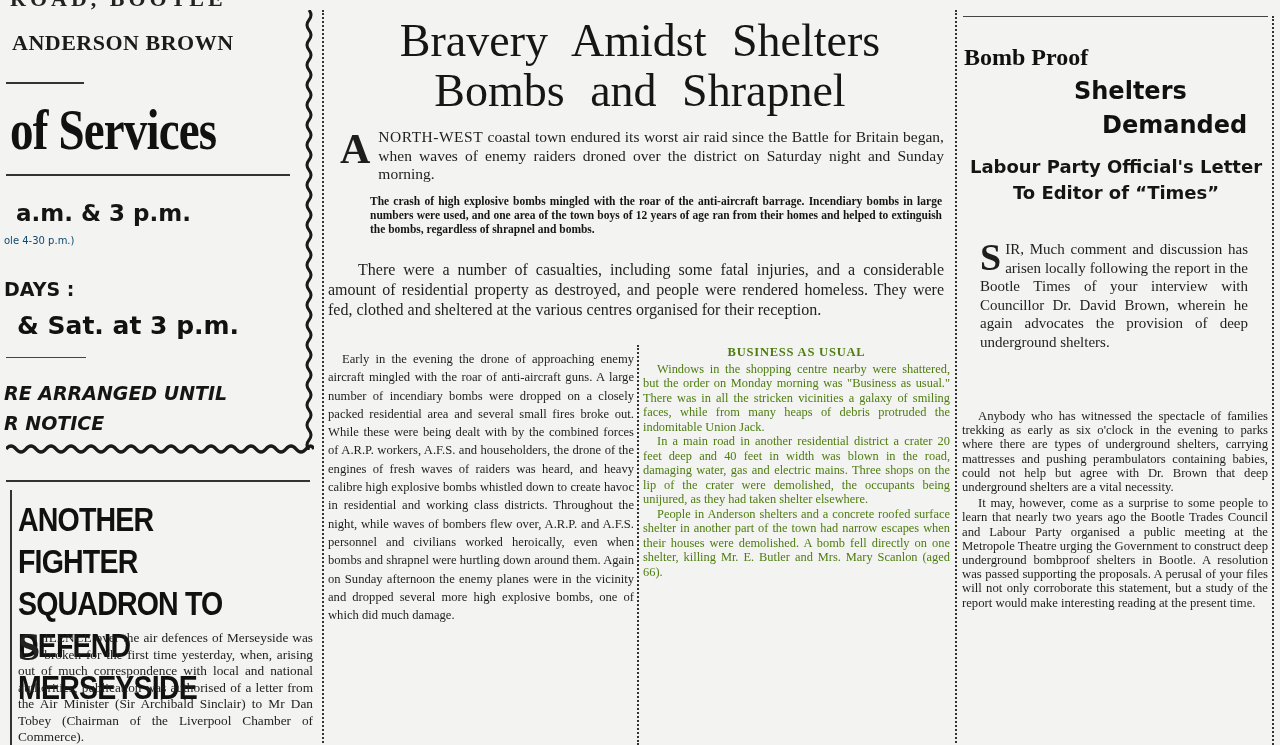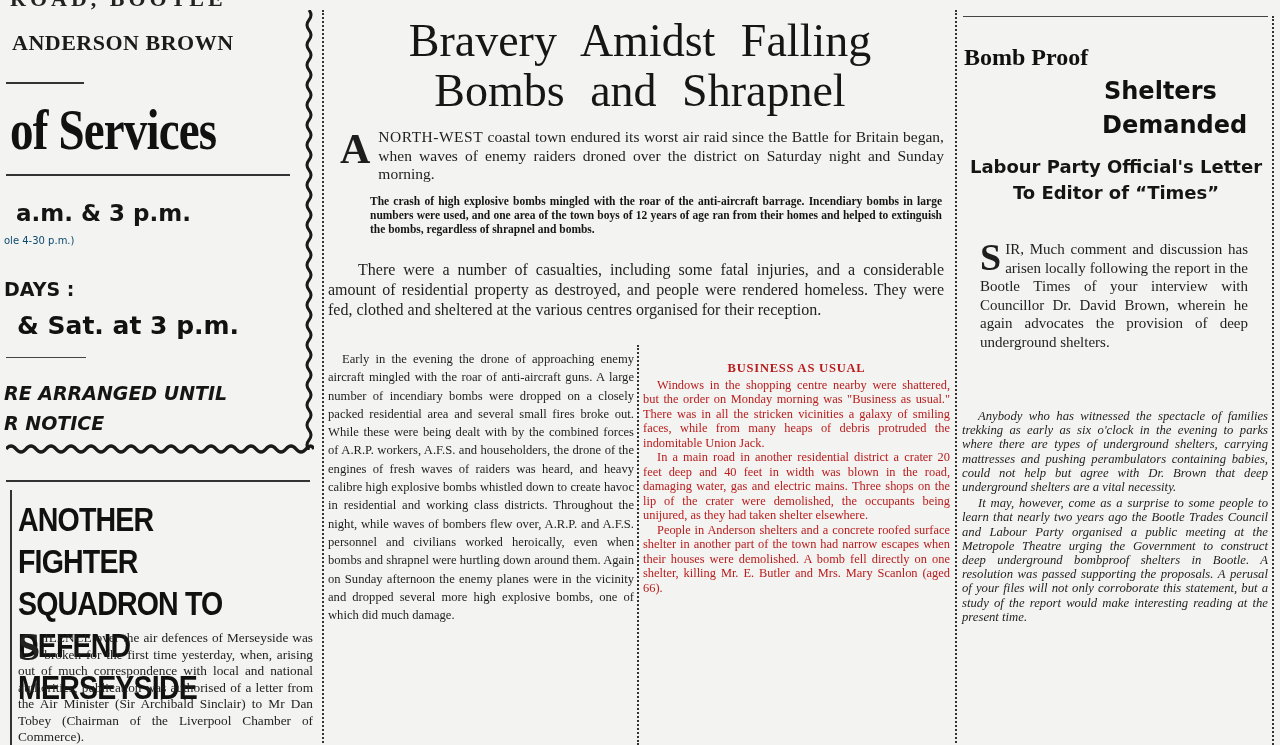--- a/index.html
+++ b/index.html
@@ -39,37 +39,37 @@
   .center-frame-l { left: 322px; top: 10px; height: 740px; }
   .center-frame-r { left: 955px; top: 10px; height: 740px; }
   .c-head { left: 330px; top: 16px; width: 620px; text-align: center; font-family: "Liberation Serif", serif; font-size: 46px; line-height: 50px; color: #161616; word-spacing: 14px; }
   .c-lead { left: 340px; top: 128px; width: 604px; font-size: 15.5px; line-height: 18.5px; text-align: justify; color: #1d1d1d; }
   .c-lead .cap { float: left; font-size: 42px; line-height: 34px; font-weight: bold; margin: 4px 8px 0 0; }
   .c-lead .caps { font-variant: small-caps; letter-spacing: 0.5px; }
   .c-bold { left: 370px; top: 194px; width: 572px; font-size: 11.5px; line-height: 14px; font-weight: bold; text-align: justify; color: #151515; font-family: Liberation Serif, serif; }
   .c-para { left: 328px; top: 260px; width: 616px; font-size: 16px; line-height: 20px; text-align: justify; text-indent: 30px; color: #1e1e1e; }
   .c-col-div { left: 637px; top: 345px; height: 400px; }
   .c-colA { left: 328px; top: 350px; width: 306px; font-size: 12.6px; line-height: 18.3px; text-align: justify; text-indent: 14px; color: #1e1e1e; }
-  .c-colB { left: 643px; top: 361px; width: 307px; font-size: 12.4px; line-height: 14.5px; text-align: justify; color: #b91c1c; }
+  .c-colB { left: 643px; top: 345px; width: 307px; font-size: 12.4px; line-height: 14.5px; text-align: justify; color: #4d7c0f; }
   .c-colB .subhead { text-align: center; font-weight: bold; font-size: 12.5px; letter-spacing: 0.8px; margin-bottom: 2px; }
   .c-colB p { margin: 0; text-indent: 14px; }
   .c-colB p.boldp { font-weight: bold; margin-top: 5px; padding-left: 0; text-indent: 14px; }
 
   
   .r-frame-top { left: 963px; top: 16px; width: 305px; border-top: 1.5px solid #444; }
   .r-frame-r { left: 1272px; top: 16px; height: 740px; }
   .r-h1 { font-family: "DejaVu Sans", sans-serif; font-weight: bold; color: #111; font-size: 24px; line-height: 35px; }
   .r-h1a { left: 964px; top: 40px; font-family: Liberation Serif, serif; }
-  .r-h1b { left: 1104px; top: 74px; }
+  .r-h1b { left: 1074px; top: 74px; }
   .r-h1c { left: 1102px; top: 108px; }
   .r-sub { left: 966px; top: 154px; width: 300px; text-align: center; font-family: "DejaVu Sans", sans-serif; font-weight: bold; font-size: 18px; line-height: 26px; color: #151515; }
   .r-body1 { left: 980px; top: 240px; width: 268px; font-size: 15px; line-height: 18.5px; text-align: justify; color: #1e1e1e; }
   .r-body1 .cap { float: left; font-size: 38px; line-height: 30px; font-weight: bold; margin: 2px 4px 0 0; }
   .r-body2 { left: 962px; top: 409px; width: 306px; font-size: 12.7px; line-height: 14.2px; text-align: justify; color: #1e1e1e; }
-  .r-body2 p { margin: 0 0 2px 0; text-indent: 16px; font-style: italic; }
+  .r-body2 p { margin: 0 0 2px 0; text-indent: 16px; }
 </style>
 </head>
 <body>
 
 <div class="abs ad-cut">ROAD, BOOTLE</div>
 <div class="abs ad-name">ANDERSON BROWN</div>
 <div class="abs ad-dash"></div>
 <div class="abs ad-services">of Services</div>
 <div class="abs ad-rule1"></div>
 <div class="abs ad-time1">a.m. &amp; 3 p.m.</div>
@@ -95,21 +95,21 @@
   <div>SQUADRON TO</div>
   <div>DEFEND MERSEYSIDE</div>
 </div>
 <div class="abs fighter-body">
   <span class="dropcap">S</span><span>ILENCE over the air defences of Merseyside was broken for the first time yesterday, when, arising out of much correspondence with local and national authorities, publication was authorised of a letter from the Air Minister (Sir Archibald Sinclair) to Mr Dan Tobey (Chairman of the Liverpool Chamber of Commerce).</span>
 </div>
 
 <div class="rule-v center-frame-l"></div>
 <div class="rule-v center-frame-r"></div>
 <div class="abs c-head">
-  <div>Bravery Amidst Falling</div>
+  <div>Bravery Amidst Shelters</div>
   <div>Bombs and Shrapnel</div>
 </div>
 <div class="abs c-lead">
   <span class="cap">A</span><span class="caps">NORTH-WEST</span><span> coastal town endured its worst air raid since the Battle for Britain began, when waves of enemy raiders droned over the district on Saturday night and Sunday morning.</span>
 </div>
 <div class="abs c-bold">The crash of high explosive bombs mingled with the roar of the anti-aircraft barrage. Incendiary bombs in large numbers were used, and one area of the town boys of 12 years of age ran from their homes and helped to extinguish the bombs, regardless of shrapnel and bombs.</div>
 <div class="abs c-para">There were a number of casualties, including some fatal injuries, and a considerable amount of residential property as destroyed, and people were rendered homeless. They were fed, clothed and sheltered at the various centres organised for their reception.</div>
 <div class="rule-v c-col-div"></div>
 <div class="abs c-colA">Early in the evening the drone of approaching enemy aircraft mingled with the roar of anti-aircraft guns. A large number of incendiary bombs were dropped on a closely packed residential area and several small fires broke out. While these were being dealt with by the combined forces of A.R.P. workers, A.F.S. and householders, the drone of the engines of fresh waves of raiders was heard, and heavy calibre high explosive bombs whistled down to create havoc in residential and working class districts. Throughout the night, while waves of bombers flew over, A.R.P. and A.F.S. personnel and civilians worked heroically, even when bombs and shrapnel were hurtling down around them. Again on Sunday afternoon the enemy planes were in the vicinity and dropped several more high explosive bombs, one of which did much damage.</div>
 <div class="abs c-colB">

